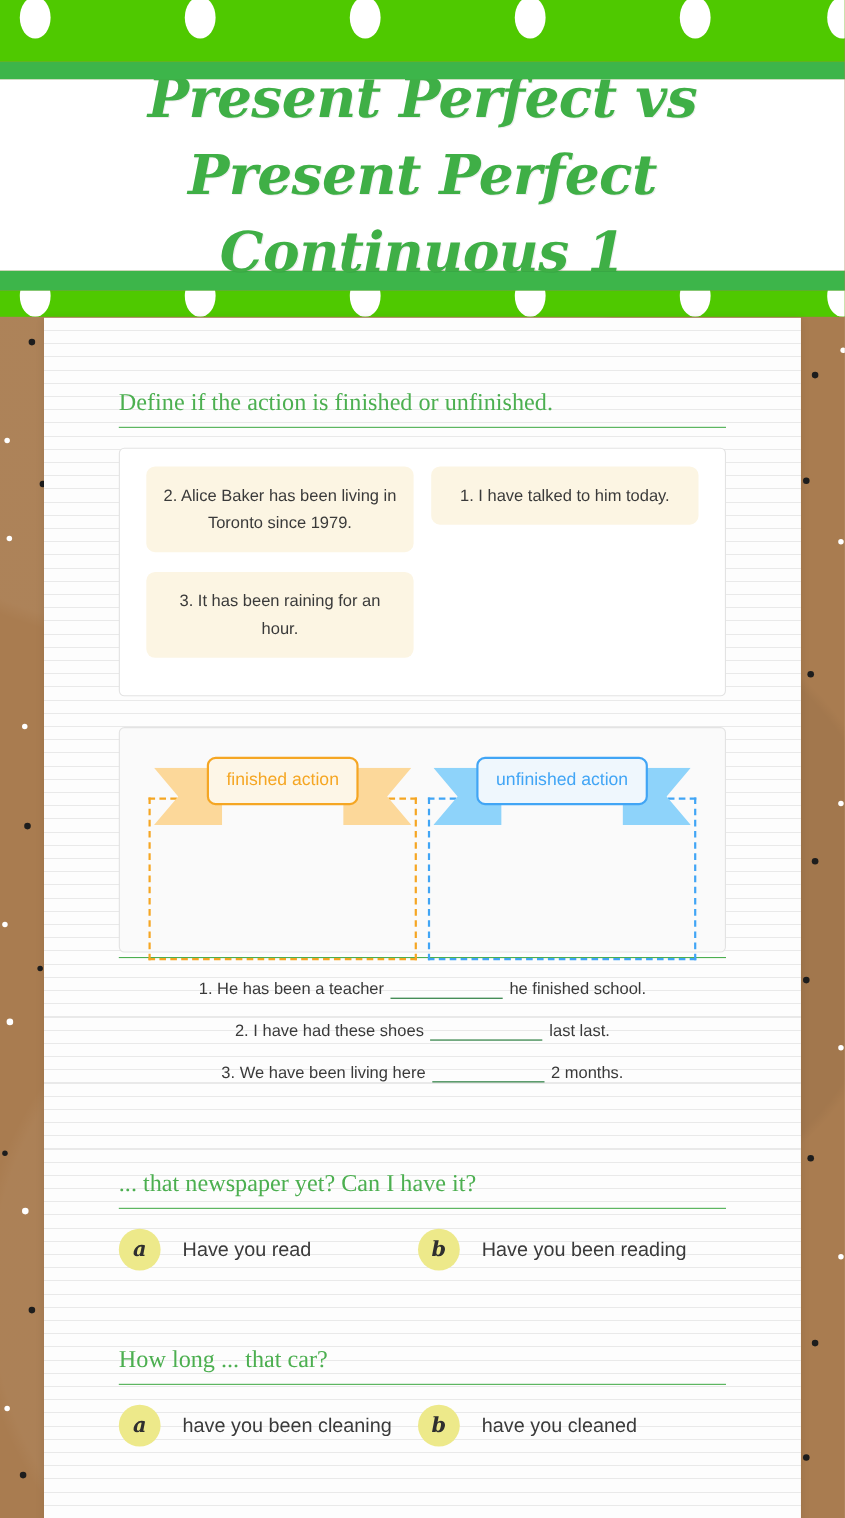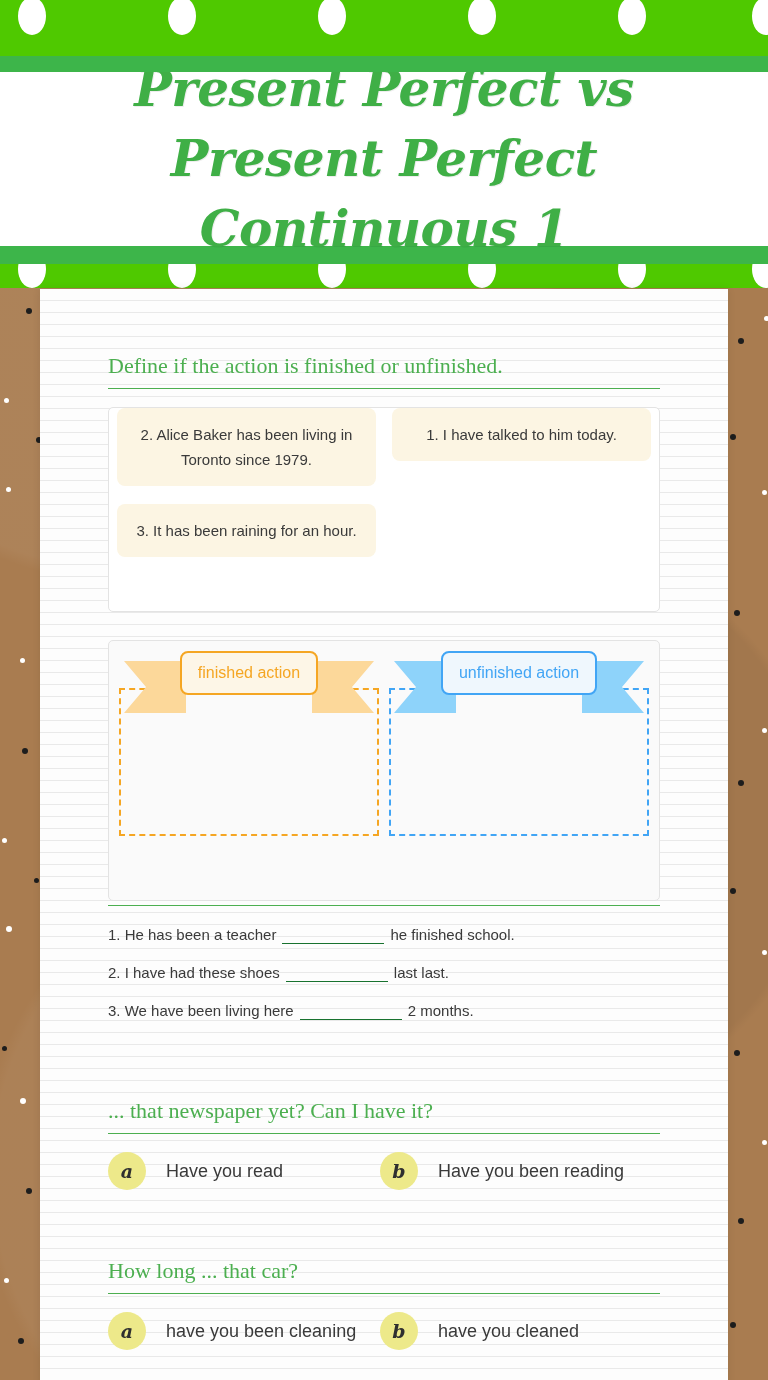--- a/index.html
+++ b/index.html
@@ -148,21 +148,21 @@
     background: #4caf50;
     width: 100%;
   }
 
   
   #drag-panel {
     margin-top: 18px;
     background: #ffffff;
     border: 1px solid #e3e3e3;
     border-radius: 5px;
-    padding: 0;
+    padding: 16px;
     display: flex;
     flex-wrap: wrap;
     min-height: 205px;
     align-content: flex-start;
   }
   .drag-col {
     width: 50%;
     padding: 0 8px;
   }
   .drag-card {
@@ -176,24 +176,24 @@
     margin-bottom: 18px;
     cursor: move;
   }
 
   
   #drop-panel {
     margin-top: 28px;
     background: #fafafa;
     border: 1px solid #e3e3e3;
     border-radius: 5px;
-    padding: 10px;
+    padding: 26px;
     display: flex;
     gap: 10px;
-    height: 261px;
+    height: 205px;
   }
   .drop-col {
     flex: 1;
     position: relative;
     padding-top: 37px;
   }
   .ribbon {
     position: absolute;
     top: 0; left: 0;
     width: 100%;
@@ -236,21 +236,21 @@
   .dropzone {
     height: 148px;
     border-width: 2px;
     border-style: dashed;
     background: transparent;
   }
   .dropzone.orange { border-color: #f5a623; }
   .dropzone.blue   { border-color: #41a5f5; }
 
   
-  .fill-list { padding-top: 10px; }
+  .fill-list { padding-top: 10px; text-align: center; }
   .fill-row {
     font-size: 15px;
     line-height: 38px;
     color: #3a3a3a;
     white-space: nowrap;
   }
   .blank {
     display: inline-block;
     width: 102px;
     border-bottom: 1px solid #18722f;

